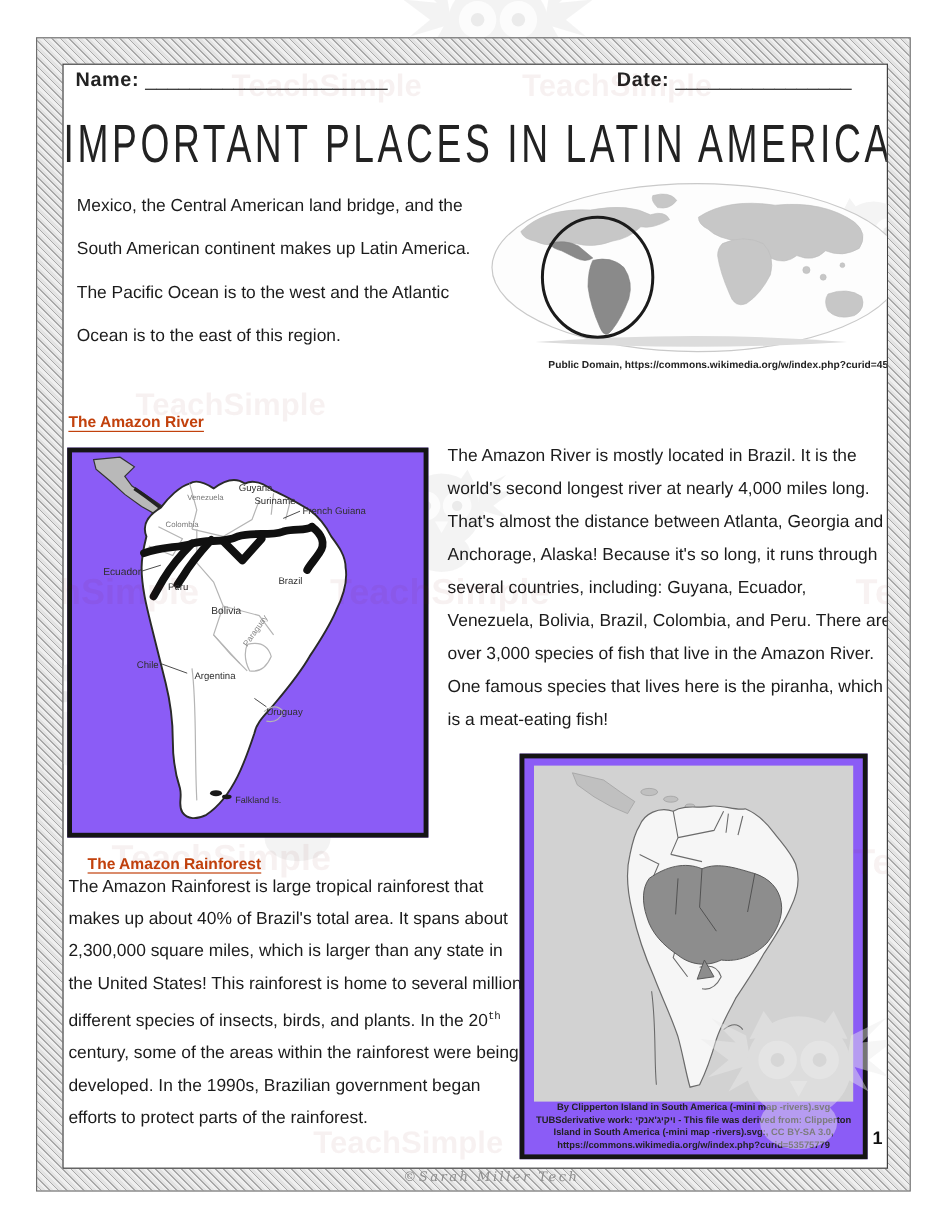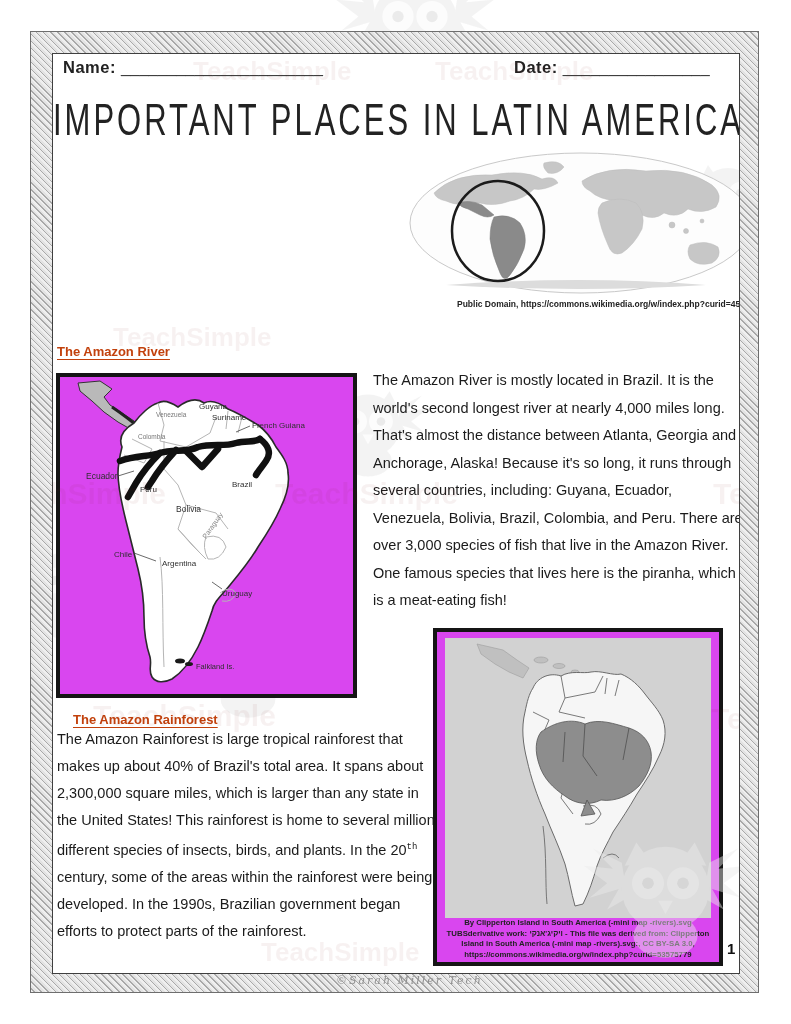--- a/index.html
+++ b/index.html
@@ -15,21 +15,21 @@
   .handline{font-size:16.5px;color:#222;letter-spacing:.5px;font-weight:bold;}
   .blankline{font-weight:normal;letter-spacing:0;color:#333;}
   .title{width:100%;text-align:center;font-size:31px;letter-spacing:3px;font-weight:400;color:#222;
          transform:scaleY(1.45);transform-origin:50% 0;white-space:nowrap;}
   .bodytext{font-size:14.5px;color:#1b1b1b;text-align:left;}
   .intro{line-height:36px;}
   .river-text{line-height:27.5px;}
   .rf-text{line-height:27px;}
   .rf-text sup{font-size:9px;font-family:Liberation Mono, monospace;}
   .sec-heading{font-weight:bold;font-size:13px;color:#c2410c;text-decoration:underline;text-underline-offset:3px;}
-  .map-box{position:absolute;border:4px solid #151515;background:#d946ef;box-sizing:content-box;}
+  .map-box{position:absolute;border:4px solid #151515;background:#8b5cf6;box-sizing:content-box;}
   .caption{font-size:8.5px;font-weight:bold;color:#222;text-align:center;line-height:11px;}
   .pagenum{font-weight:bold;font-size:15px;color:#111;}
   .signature{position:absolute;left:336px;top:974px;z-index:3;font-family:"DejaVu Serif",serif;
              font-style:italic;font-size:11px;color:#8f8f8f;letter-spacing:2px;}
   .wm{position:absolute;z-index:5;pointer-events:none;font-weight:bold;color:#7f1d1d;opacity:.055;
       white-space:nowrap;}
   .owl{position:absolute;z-index:0;pointer-events:none;opacity:.55;}
   .owl-over{z-index:5;}
   svg text{font-family:"Liberation Sans",sans-serif;}
 </style>
@@ -94,20 +94,21 @@
       <span>Date:</span>
       <span class="blankline">________________</span>
     </div>
     <div class="abs handline" style="left:10px;top:4px">
       <span>Name:</span>
       <span class="blankline">______________________</span>
     </div>
 
     <div class="abs title" style="left:0;top:40px">IMPORTANT PLACES IN LATIN AMERICA</div>
 
+    <p class="abs bodytext intro" style="left:11px;top:100px;width:340px;margin:0">Mexico, the Central American land bridge, and the South American continent makes up Latin America. The Pacific Ocean is to the west and the Atlantic Ocean is to the east of this region.</p>
 
     <svg class="abs" style="left:353px;top:97px" width="350" height="146" viewBox="0 0 350 146">
       <ellipse cx="175" cy="72" rx="171" ry="70" fill="#fdfdfd" stroke="#c9c9c9" stroke-width="1"></ellipse>
       <g fill="#c7c7c7" stroke="#bcbcbc" stroke-width="0.5">
         <path d="M28,42 Q48,22 86,24 Q118,18 136,28 Q148,24 152,32 Q138,40 128,38 Q118,48 104,50 Q88,56 74,52 Q52,56 40,50 Q30,48 28,42 Z"></path>
         <path d="M138,12 Q152,8 158,16 Q152,24 142,22 Q136,16 138,12 Z"></path>
         <path d="M176,30 Q200,14 240,20 Q280,16 306,34 Q318,44 310,56 Q296,64 282,58 Q272,68 258,62 Q248,70 236,64 Q220,60 210,50 Q192,48 184,40 Q176,36 176,30 Z"></path>
         <path d="M196,52 Q214,44 230,52 Q240,62 236,78 Q228,94 216,102 Q206,106 202,94 Q194,76 192,62 Q192,56 196,52 Z"></path>
         <path d="M284,94 Q300,88 312,96 Q316,106 306,112 Q292,116 284,108 Q280,100 284,94 Z"></path>
         <circle cx="266" cy="74" r="3"></circle>

